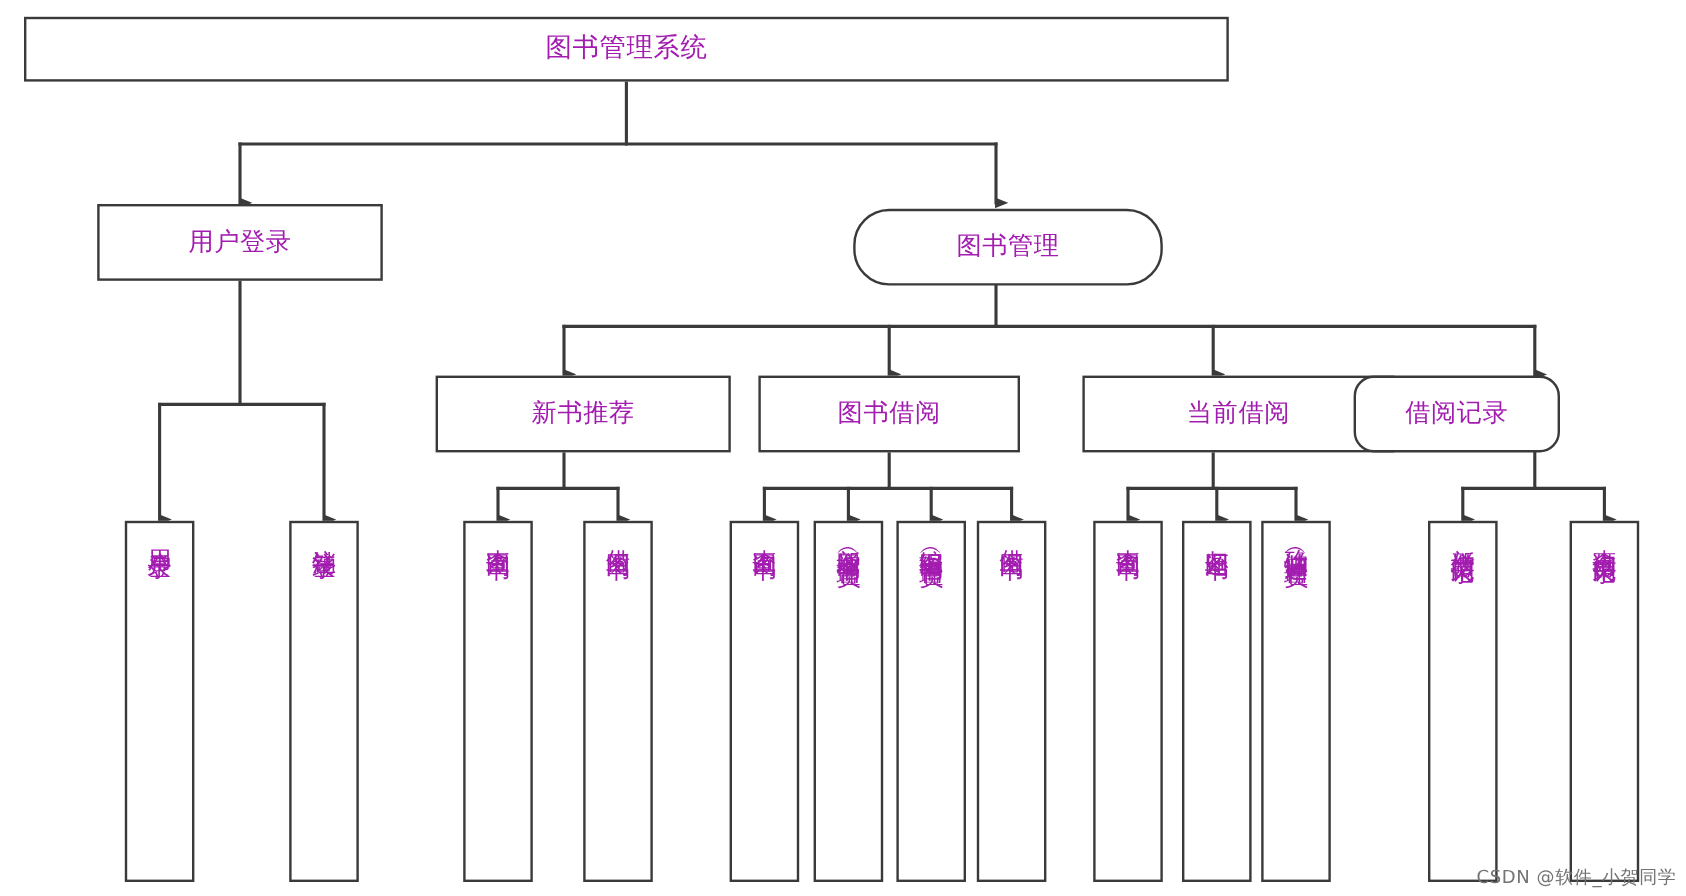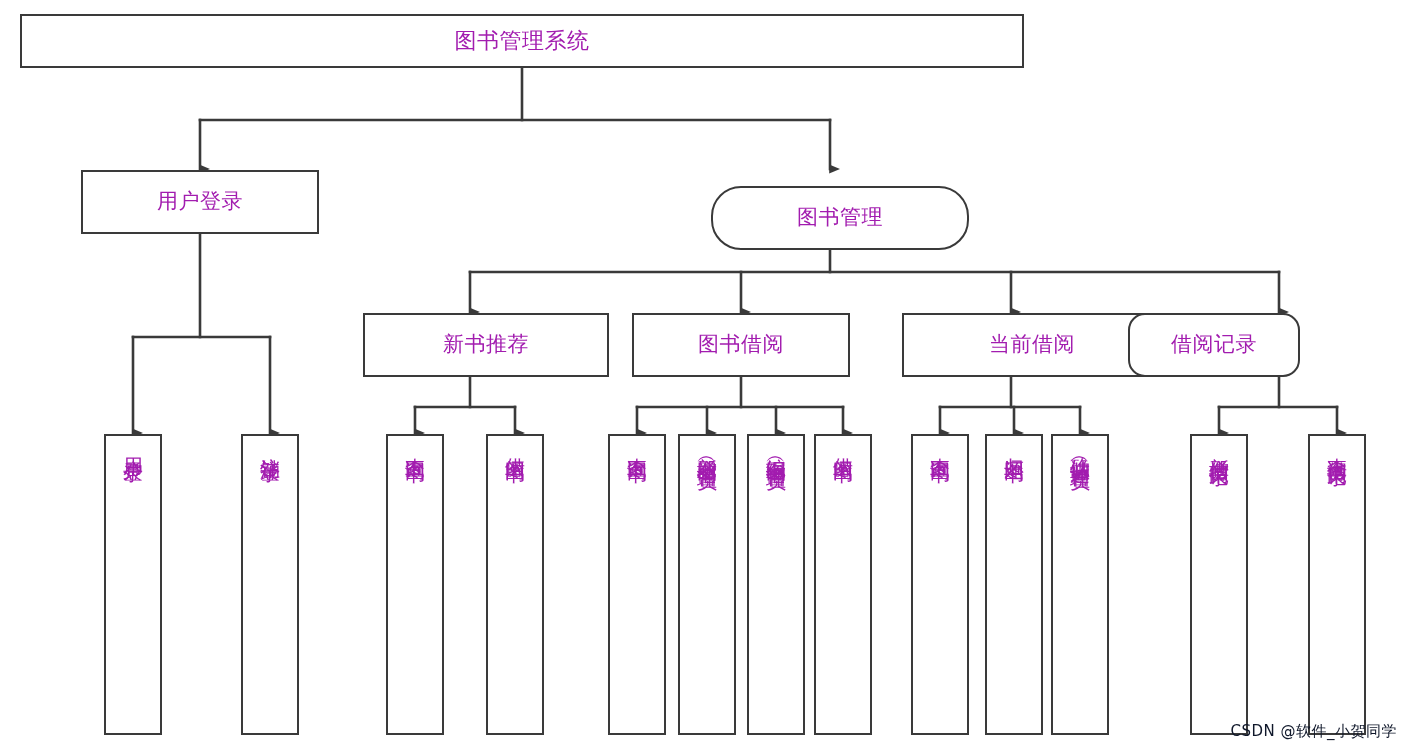--- a/index.html
+++ b/index.html
@@ -56,21 +56,21 @@
     text-align: center;
   }
   .node.root .label {
     font-size: 22px;
   }
   .watermark {
     position: absolute;
     right: 8px;
     bottom: 6px;
     font-size: 15px;
-    color: #0f172a;
+    color: #737373;
     letter-spacing: 0.5px;
     white-space: nowrap;
   }
 </style>
 </head>
 <body>
 
 <div id="canvas">
 
   <svg id="wires" viewBox="0 0 1405 747">
@@ -116,21 +116,21 @@
       </g>
   </svg>
 
   <div id="node-layer">
       <div class="node horiz root" style="left: 20px; top: 14px; width: 1004px; height: 54px;">
         <span class="label">图书管理系统</span>
       </div>
       <div class="node horiz" style="left: 81px; top: 170px; width: 238px; height: 64px;">
         <span class="label">用户登录</span>
       </div>
-      <div class="node horiz" style="left: 711px; top: 186px; width: 258px; height: 64px; border-radius: 30px;">
+      <div class="node horiz" style="left: 711px; top: 174px; width: 258px; height: 64px; border-radius: 30px;">
         <span class="label">图书管理</span>
       </div>
       <div class="node horiz" style="left: 363px; top: 313px; width: 246px; height: 64px;">
         <span class="label">新书推荐</span>
       </div>
       <div class="node horiz" style="left: 632px; top: 313px; width: 218px; height: 64px;">
         <span class="label">图书借阅</span>
       </div>
       <div class="node horiz" style="left: 902px; top: 313px; width: 260px; height: 64px;">
         <span class="label">当前借阅</span>

